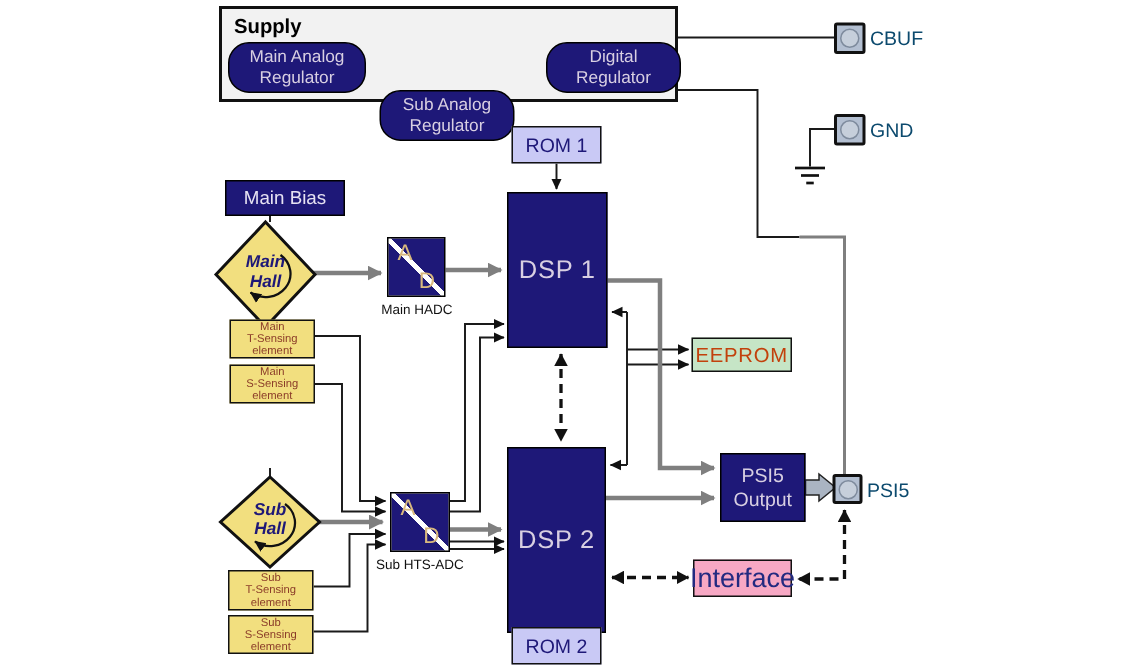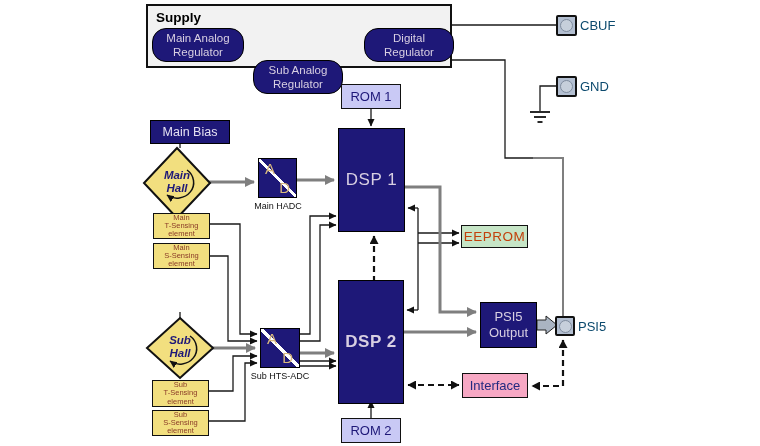--- a/index.html
+++ b/index.html
@@ -8,21 +8,21 @@
   .stage *{box-sizing:border-box;}
   svg.layer{position:absolute;left:0;top:0;z-index:1;}
   .box{position:absolute;z-index:2;display:flex;flex-direction:column;align-items:center;
        justify-content:center;text-align:center;}
   .navy{background:#1e1878;border:1px solid #000;color:#d8cfe2;}
   .frame{background:#f2f2f2;border:2px solid #111;}
   .frame-title{position:absolute;left:8px;top:4px;font-size:13.5px;font-weight:700;color:#000;}
   .reg{font-size:11.5px;line-height:14px;border-radius:14px;}
   .romb{background:#c9c9f5;border:1.2px solid #111;color:#1e1878;font-size:13px;}
   .eeprom{background:#c6e5c6;border:1.2px solid #111;color:#c2410c;font-size:13.5px;letter-spacing:.5px;}
-  .pinkb{background:#f7a8c4;border:1.2px solid #111;color:#232a80;font-size:13px;}
+  .pinkb{background:#f7a8c4;border:1.2px solid #111;color:#232a80;font-size:18px;}
   .dsp{font-size:17px;letter-spacing:.5px;}
   .bias{font-size:12.5px;color:#e6e2f2;}
   .sens{background:#f2df7f;border:1.3px solid #111;color:#8a3b28;font-size:7.5px;line-height:8.2px;}
   .adc{background:linear-gradient(45deg,#1e1878 47%,#fff 47%,#fff 53%,#1e1878 53%);
        border:1px solid #000;}
   .adc .a{position:absolute;left:6px;top:1px;color:#d9b97e;font-size:15px;}
   .adc .d{position:absolute;right:6px;bottom:1px;color:#d9b97e;font-size:15px;}
   .caption{position:absolute;z-index:2;text-align:center;font-size:9px;color:#111;}
   .pad{position:absolute;z-index:3;background:#b3bfd1;border:2px solid #111;border-radius:2px;
        display:flex;align-items:center;justify-content:center;}
@@ -129,21 +129,21 @@
     </div>
   <span class="padlabel" style="left:580px;top:79px;">GND</span>
   <div class="pad" style="left:555px;top:316px;width:20px;height:20px;">
       <div class="c"></div>
     </div>
   <span class="padlabel" style="left:578px;top:319px;">PSI5</span>
 
   <div class="box romb" style="left:341px;top:84px;width:60px;height:25px;">ROM 1</div>
   <div class="box navy dsp" style="left:338px;top:128px;width:67px;height:104px;">DSP 1</div>
   <div class="box eeprom" style="left:461px;top:225px;width:67px;height:23px;">EEPROM</div>
-  <div class="box navy dsp" style="left:338px;top:280px;width:66px;height:124px;font-weight:bold;">DSP 2</div>
+  <div class="box navy dsp" style="left:338px;top:298px;width:66px;height:124px;">DSP 2</div>
   <div class="box romb" style="left:341px;top:418px;width:60px;height:25px;">ROM 2</div>
   <div class="box navy psi5out" style="left:480px;top:302px;width:57px;height:46px;">
     <span>PSI5</span>
     <span>Output</span>
   </div>
   <div class="box pinkb" style="left:462px;top:373px;width:66px;height:25px;">Interface</div>
 
   <div class="box navy bias" style="left:150px;top:120px;width:80px;height:24px;">Main Bias</div>
   <div class="hall-text" style="left:147px;top:169px;width:60px;">
     <div>Main</div>

